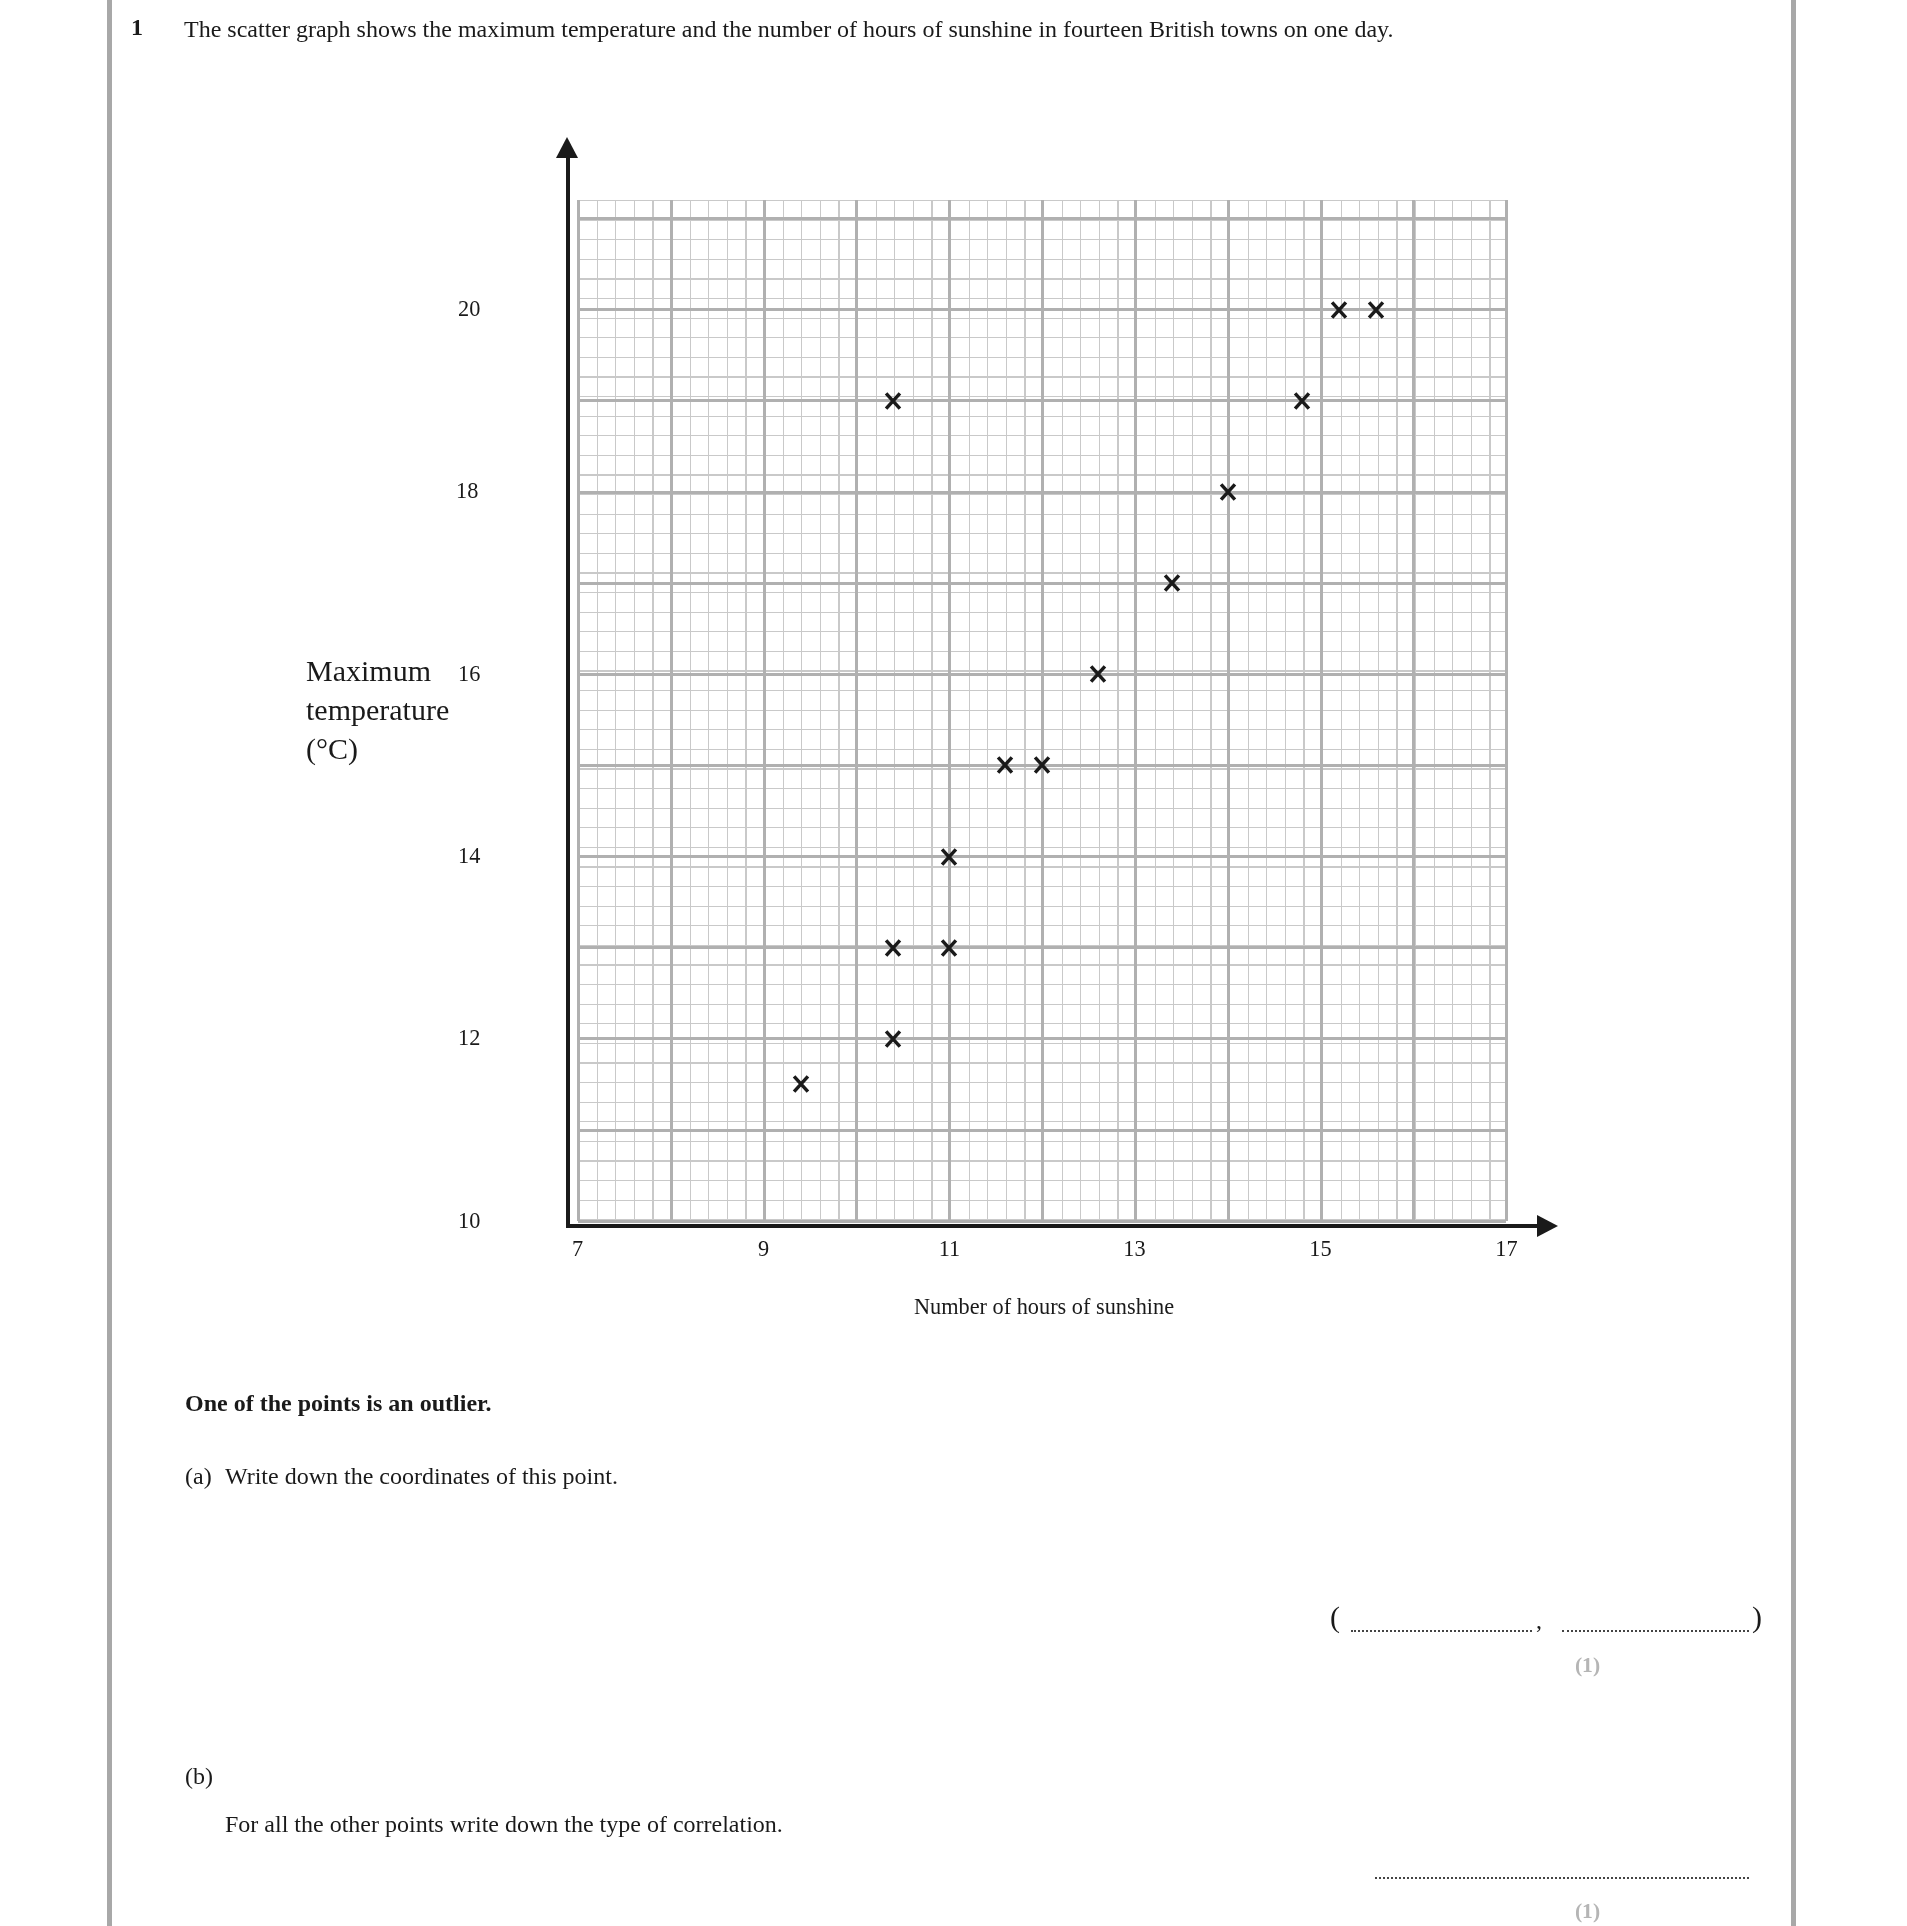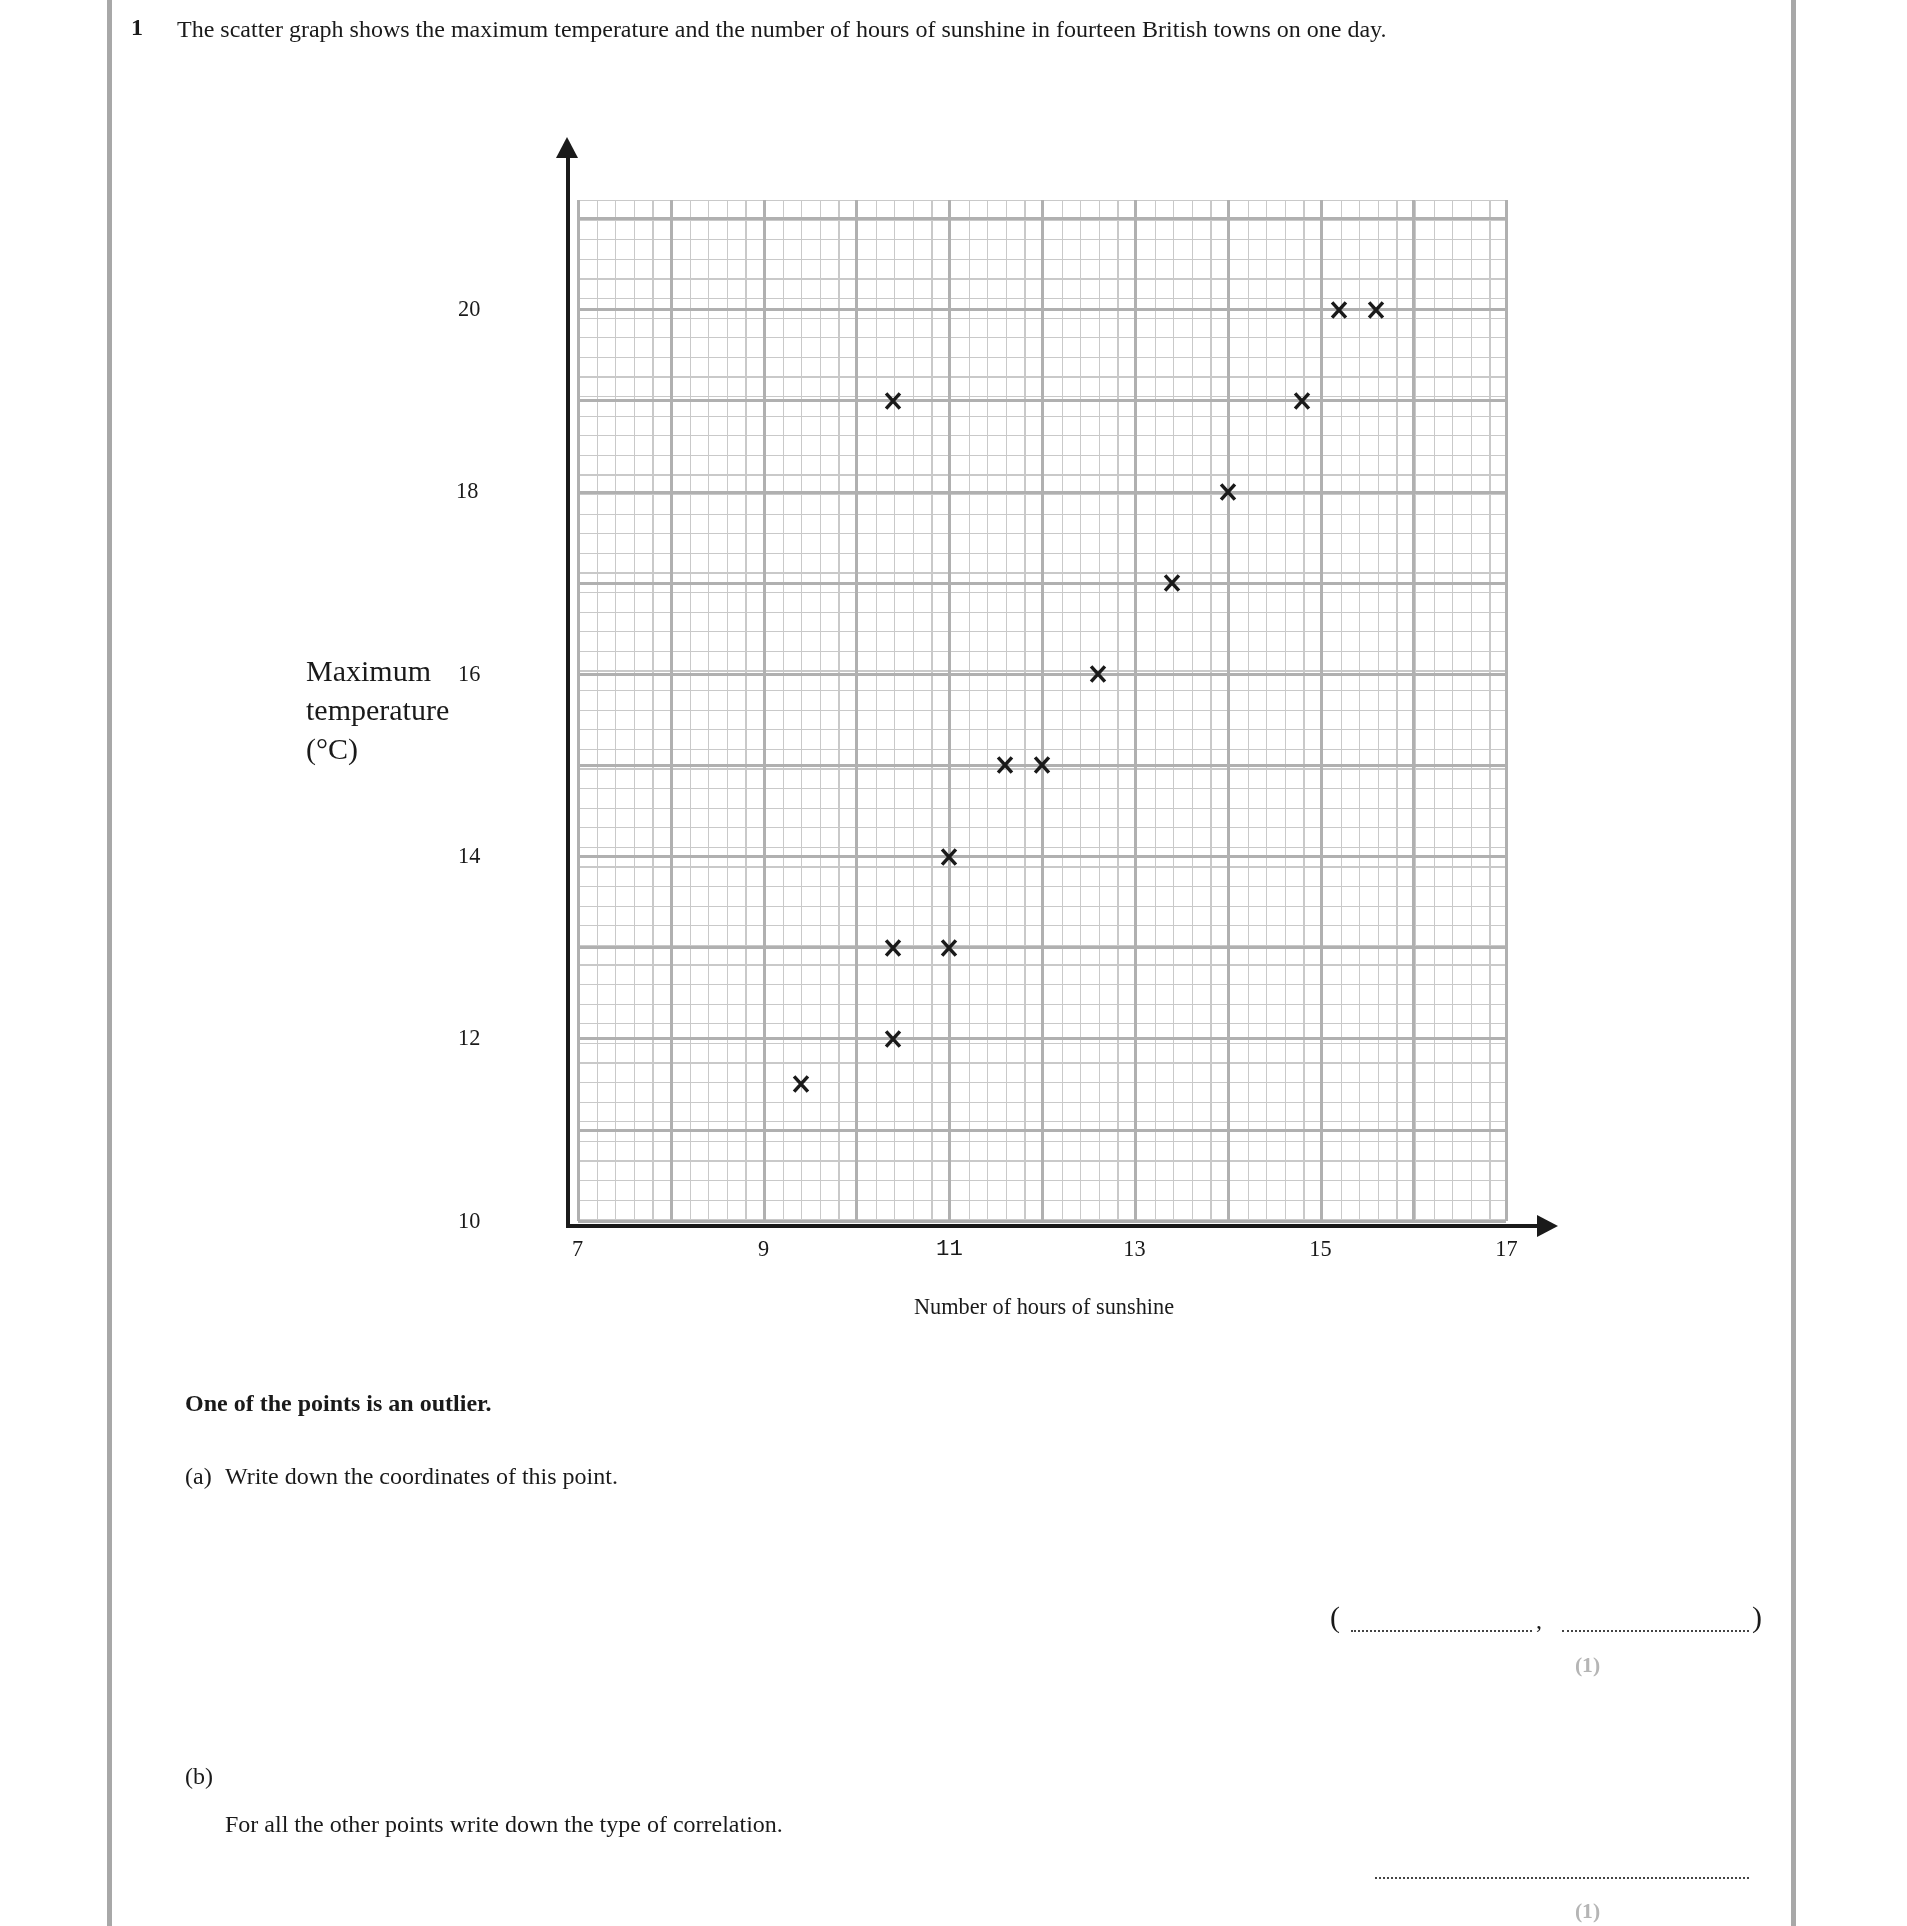--- a/index.html
+++ b/index.html
@@ -15,21 +15,21 @@
   .edge-rule{position:absolute;top:0;bottom:0;width:5.4px;background:#a8a8a8;}
   .edge-left{left:107px;}
   .edge-right{left:1791px;}
 
   
   .q-num{
     position:absolute;left:131px;top:14.6px;
     font-size:24px;font-weight:bold;line-height:1;
   }
   .q-stem{
-    position:absolute;left:177px;top:11.6px;width:1387px;
+    position:absolute;left:184px;top:11.6px;width:1387px;
     font-size:24px;line-height:1.42;
   }
 
   
   .chart{
     position:absolute;left:578px;top:200px;
     width:928px;height:1021px;
   }
   .plot{
     position:absolute;left:0;top:0;width:928px;height:1021px;
@@ -156,21 +156,21 @@
     </div>
     <div class="x-axis-title">Number of hours of sunshine</div>
   <div class="ytick" style="left: 458px; top: 298px; width: 96px;">20</div>
       <div class="ytick" style="left: 456px; top: 480px; width: 96px;">18</div>
       <div class="ytick" style="left: 458px; top: 663px; width: 96px;">16</div>
       <div class="ytick" style="left: 458px; top: 845px; width: 96px;">14</div>
       <div class="ytick" style="left: 458px; top: 1027px; width: 96px;">12</div>
       <div class="ytick" style="left: 458px; top: 1210px; width: 96px;">10</div>
       <div class="xtick" style="left: 539px;">7</div>
       <div class="xtick" style="left: 725px;">9</div>
-      <div class="xtick" style="left: 911px; font-family: Liberation Mono, monospace;">11</div>
+      <div class="xtick" style="left: 911px;">11</div>
       <div class="xtick" style="left: 1096px;">13</div>
       <div class="xtick" style="left: 1282px;">15</div>
       <div class="xtick" style="left: 1468px;">17</div>
       <div class="pt" style="left: 801px; top: 1084px;">
         <svg viewBox="0 0 52 52">
           <path d="M8 6 L44 46 M44 6 L8 46" stroke="#1a1a1a" stroke-width="9" stroke-linecap="butt" fill="none"></path>
         </svg>
       </div>
       <div class="pt" style="left: 893px; top: 1039px;">
         <svg viewBox="0 0 52 52">

